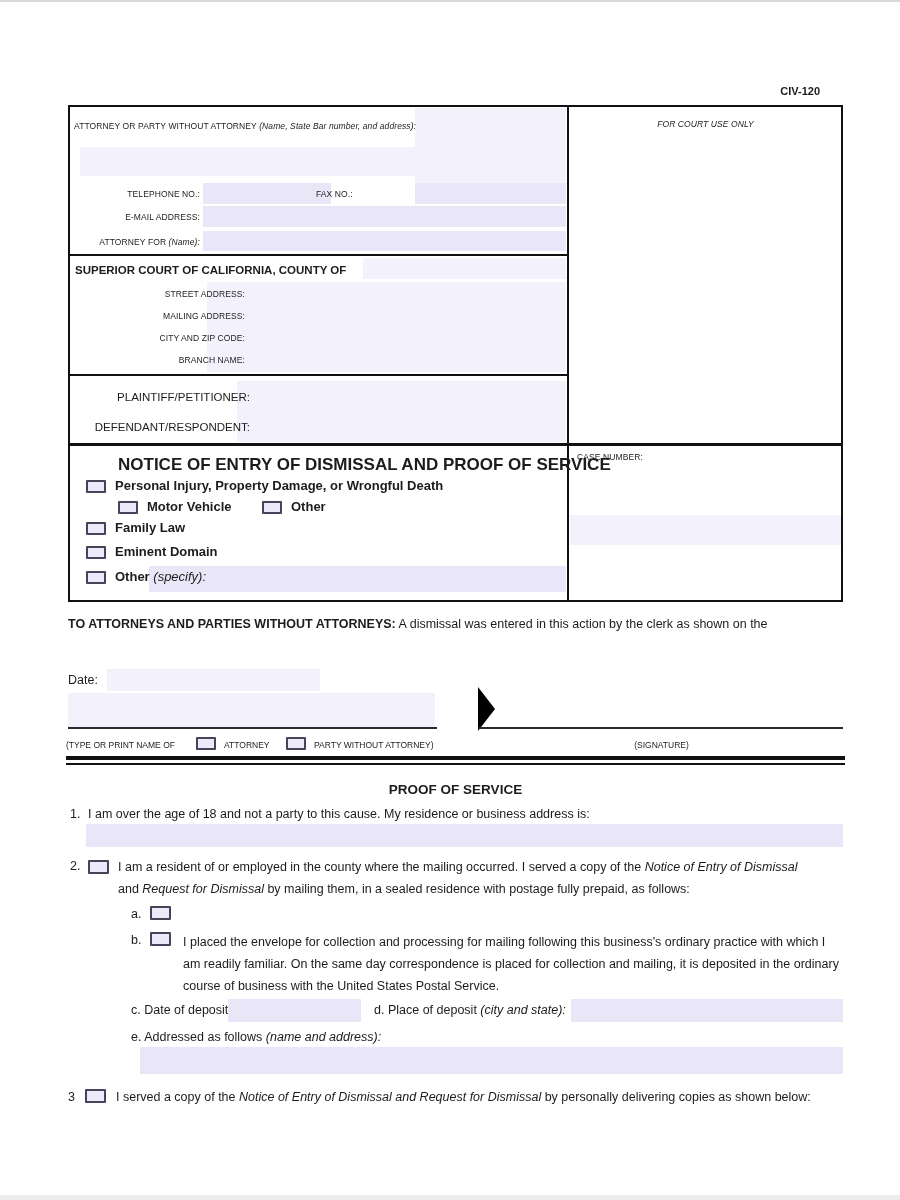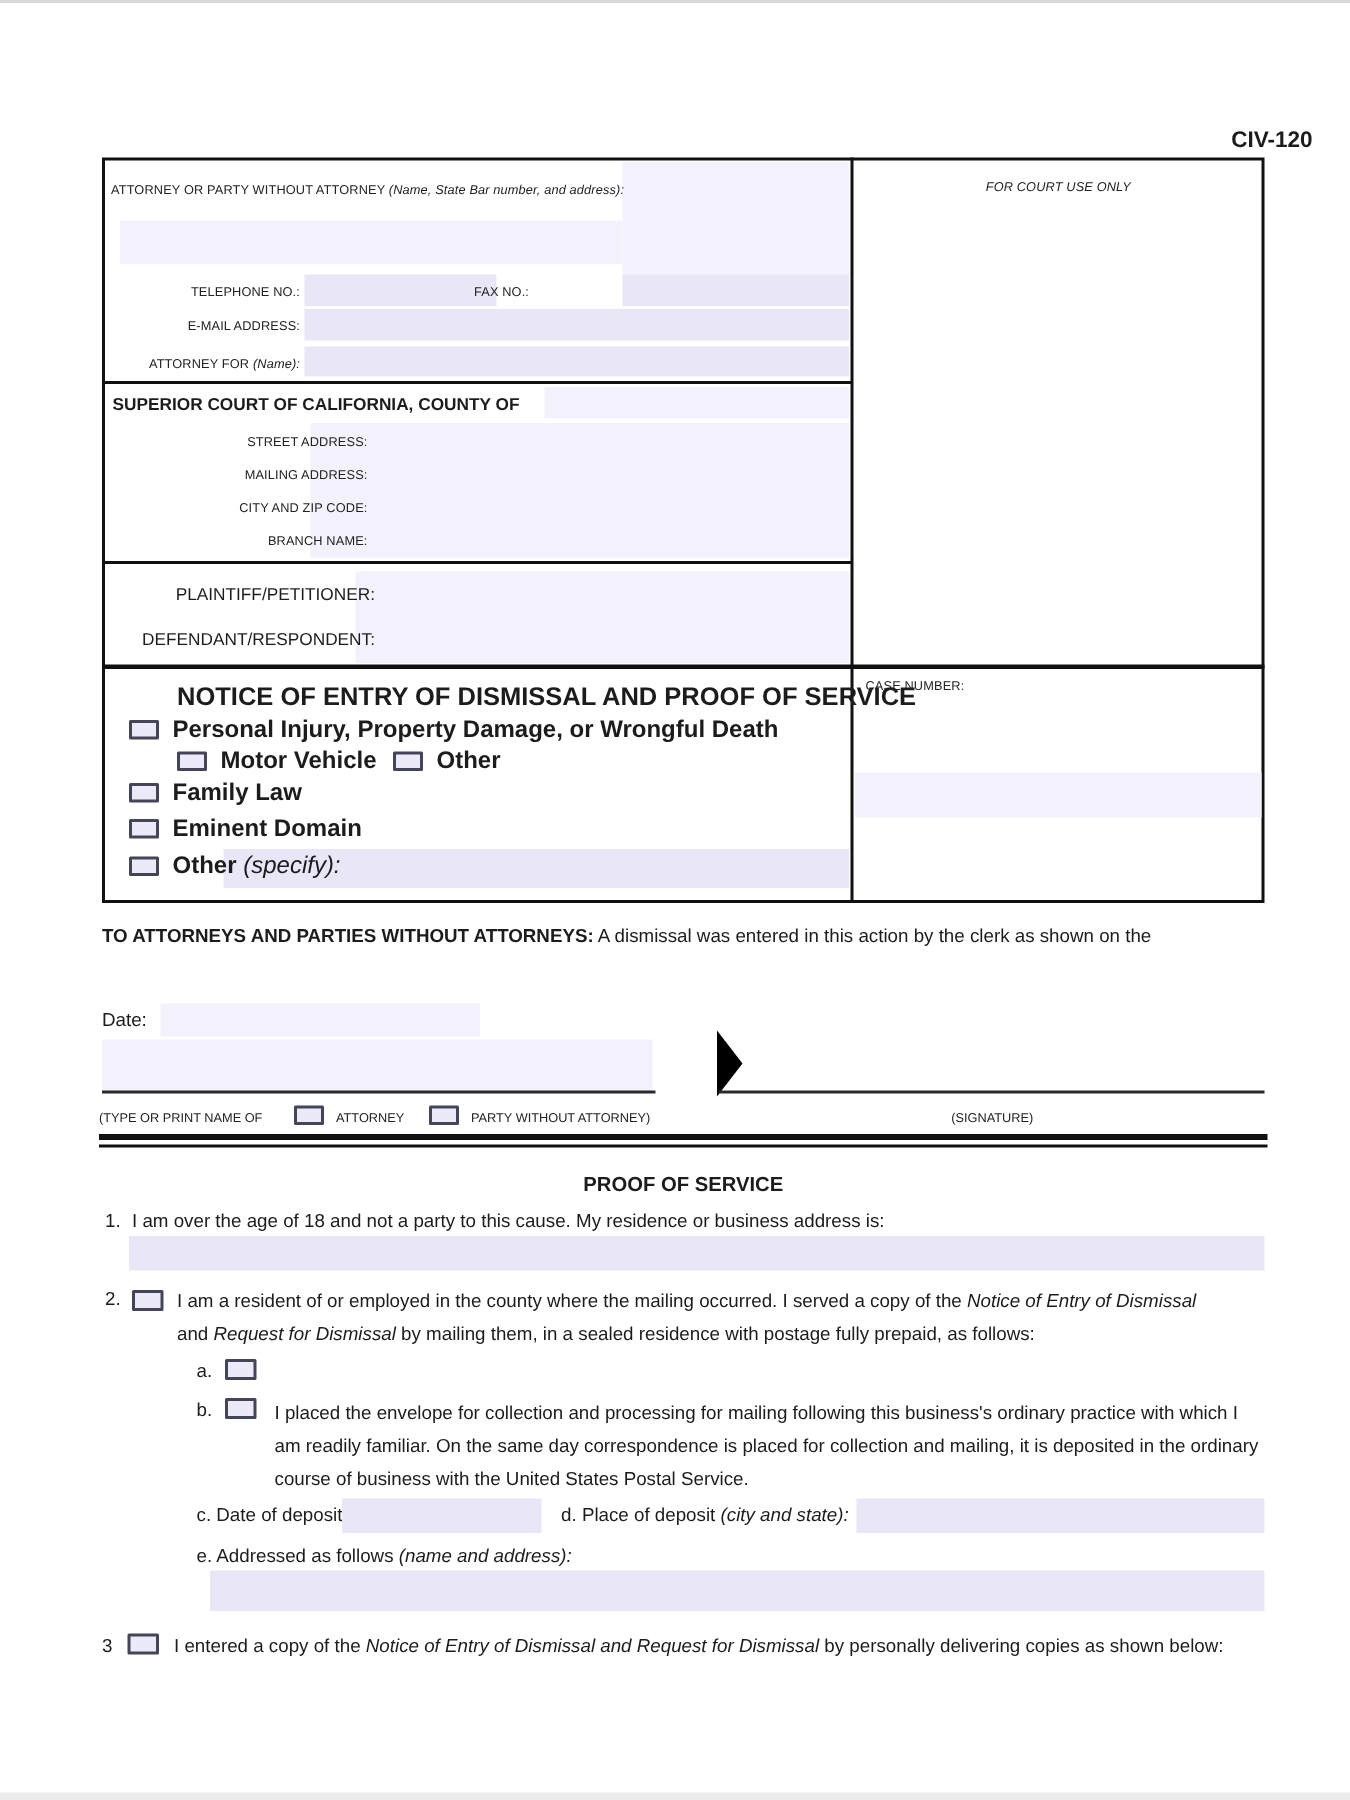--- a/index.html
+++ b/index.html
@@ -14,21 +14,21 @@
   .lavL { background:#f3f1fc; }
   .lav  { background:#e9e6f8; }
   .rt { text-align:right; }
   .nowrap { white-space:nowrap; }
   .line { background:#111; }
   .cb {
     display:inline-block; width:21px; height:14px;
     border:2px solid #45455a; background:#eceaf8; border-radius:1px;
   }
   .cb.sm { width:20px; height:13px; }
-  .bold-opt { font-size:16px; font-weight:bold; }
+  .bold-opt { font-size:13px; font-weight:bold; }
   .underline-left  { border-bottom:2.5px solid #2a2a2a; }
   .arrow {
     width:0; height:0;
     border-top:22px solid transparent; border-bottom:22px solid transparent;
     border-left:17px solid #000;
   }
   .red-box {
     border:5px solid #e81717; background:#d9d9d9;
     color:#e81717; font-weight:bold; font-size:15px; line-height:21px;
     text-align:center; display:flex; align-items:center; padding:6px 9px;
@@ -38,21 +38,21 @@
   i { font-style:italic; }
 </style>
 </head>
 <body>
 
 <div id="page">
 
   <div class="abs" style="left:0;top:0;width:900px;height:2px;background:#d9d9d9;"></div>
   <div class="abs" style="left:0;top:1195px;width:900px;height:5px;background:#ececec;"></div>
 
-  <div class="abs rt" style="left:735px;top:85px;width:140px;font-size:15px;font-weight:bold;">CIV-120</div>
+  <div class="abs rt" style="left:680px;top:85px;width:140px;font-size:11px;font-weight:bold;">CIV-120</div>
 
   <div class="abs" style="left:68px;top:105px;width:775px;height:497px;border:2px solid #111;"></div>
   <div class="abs line" style="left:567px;top:105px;width:2px;height:497px;"></div>
   <div class="abs line" style="left:68px;top:254px;width:500px;height:2px;"></div>
   <div class="abs line" style="left:68px;top:374px;width:500px;height:2px;"></div>
   <div class="abs line" style="left:68px;top:443px;width:775px;height:3px;"></div>
 
   <div class="abs lavL" style="left:415px;top:108px;width:151px;height:96px;"></div>
   <div class="abs lavL" style="left:80px;top:147px;width:335px;height:29px;"></div>
   <div class="abs tiny nowrap" style="left:74px;top:121px;text-align:right;"><span>ATTORNEY OR PARTY WITHOUT ATTORNEY </span><i>(Name, State Bar number, and address):</i></div>
@@ -145,15 +145,15 @@
   <div class="abs body-txt nowrap" style="left:131px;top:1003px;"><span>c.</span> <span>Date of deposit:</span></div>
   <div class="abs lav" style="left:228px;top:999px;width:133px;height:23px;"></div>
   <div class="abs body-txt nowrap" style="left:374px;top:1003px;text-align:center;"><span>d.</span> <span>Place of deposit </span><i>(city and state):</i></div>
   <div class="abs lav" style="left:571px;top:999px;width:272px;height:23px;"></div>
 
   <div class="abs body-txt nowrap" style="left:131px;top:1030px;"><span>e.</span> <span>Addressed as follows </span><i>(name and address):</i></div>
   <div class="abs lav" style="left:140px;top:1047px;width:703px;height:27px;"></div>
 
   <div class="abs body-txt" style="left:68px;top:1090px;">3</div>
   <span class="cb abs" style="left:85px;top:1089px;"></span>
-  <div class="abs body-txt nowrap" style="left:116px;top:1090px;"><span>I entered a copy of the </span><i>Notice of Entry of Dismissal and Request for Dismissal</i><span> by personally delivering copies as shown below:</span></div>
+  <div class="abs body-txt nowrap" style="left:116px;top:1090px;"><span>I served a copy of the </span><i>Notice of Entry of Dismissal and Request for Dismissal</i><span> by personally delivering copies as shown below:</span></div>
 
 </div>
 
 </body></html>

